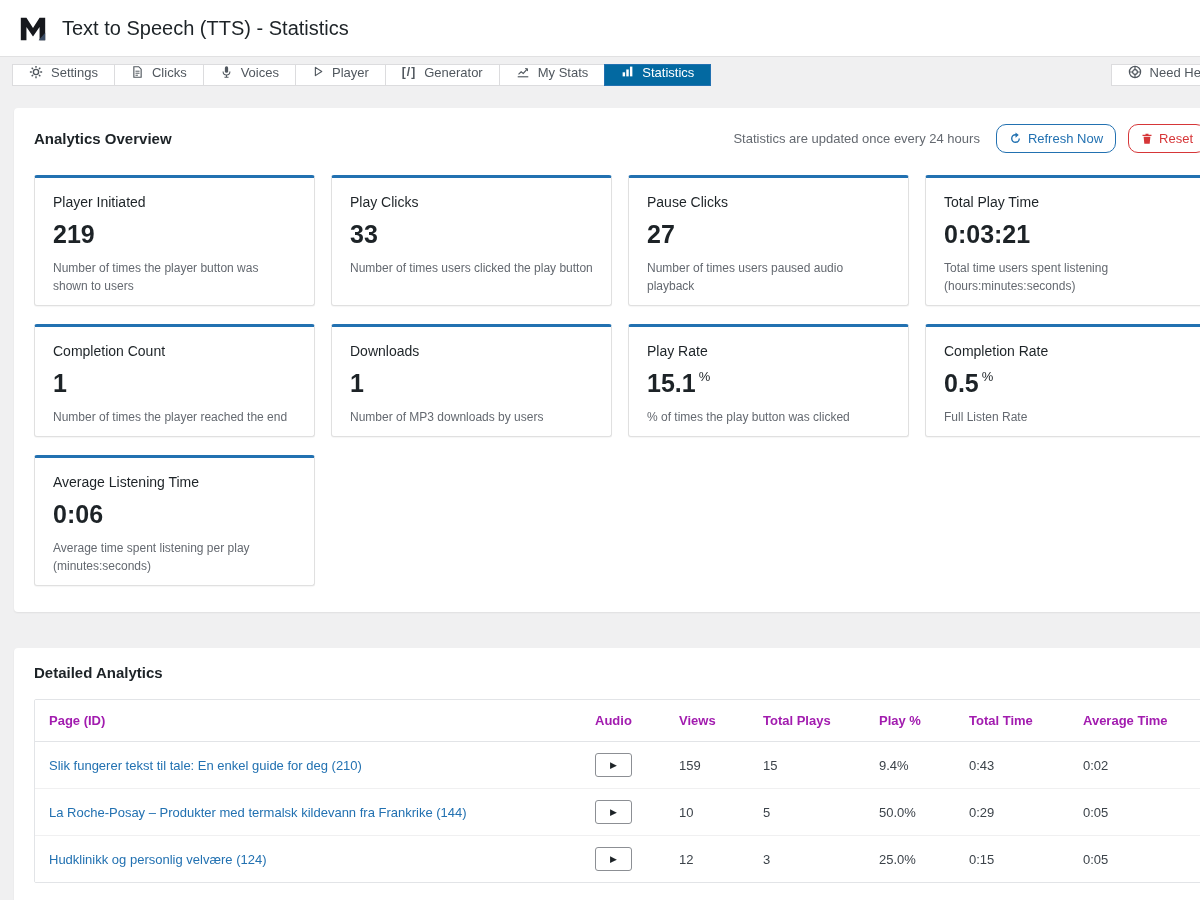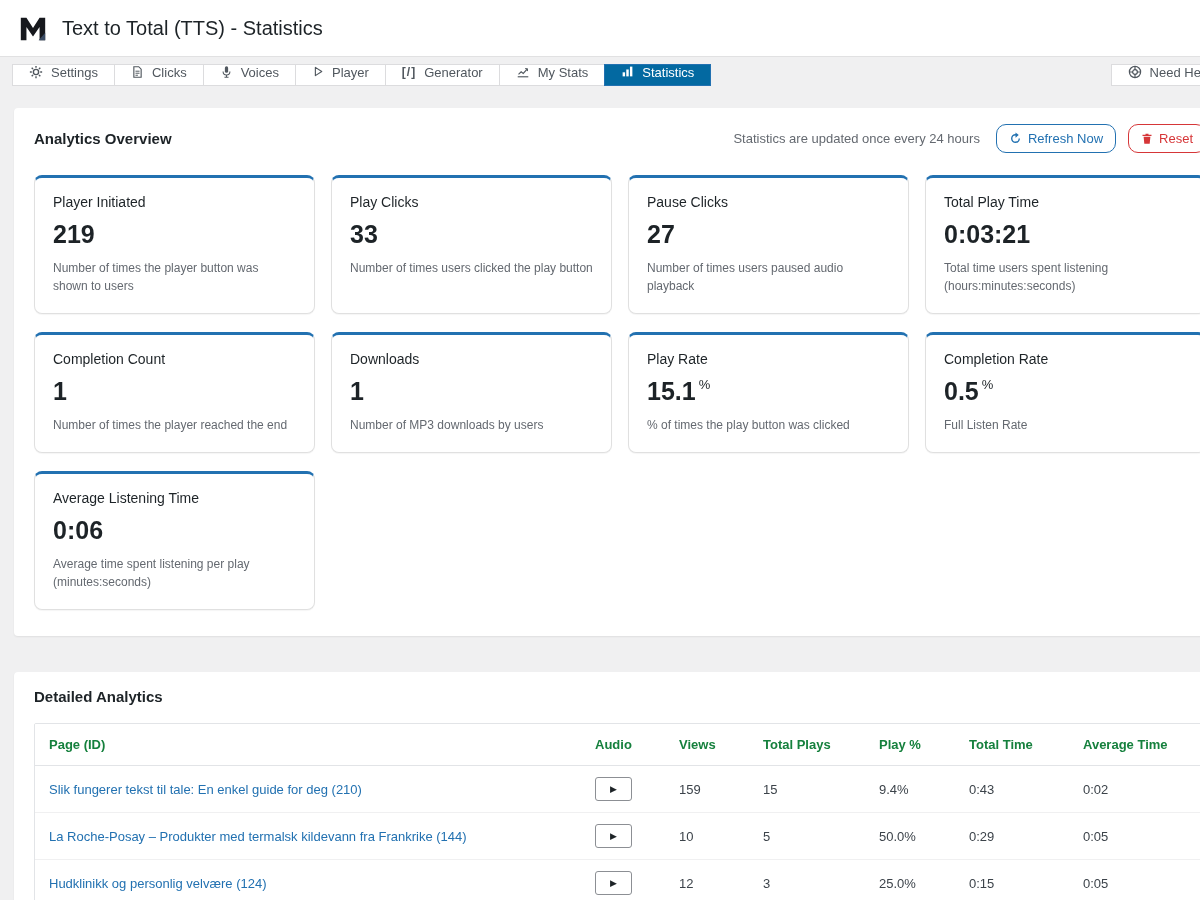--- a/index.html
+++ b/index.html
@@ -81,44 +81,44 @@
   .cards-grid {
     display:grid;
     grid-template-columns:repeat(4, 1fr);
     gap:18px 16px;
     padding:6px 20px 26px 20px;
   }
   .stat-card {
     background:#fff;
     border:1px solid #e0e0e0;
     border-top:3px solid #2271b1;
-    border-radius:8px;
+    border-radius:3px;
     box-shadow:0 1px 1px rgba(0,0,0,.04);
-    padding:16px 18px 18px 18px;
+    padding:16px 18px 10px 18px;
   }
   .card-title { font-size:14px; color:#1d2327; margin-bottom:10px; font-weight:400; }
   .card-value-line { display:flex; align-items:flex-start; gap:3px; }
   .card-value { font-size:25px; font-weight:700; color:#1d2327; }
   .card-suffix { font-size:13px; color:#1d2327; }
   .card-desc { font-size:12px; color:#646970; margin-top:10px; line-height:1.5; max-width:250px; }
 
   
   .detail-panel { margin-top:36px; padding-bottom:8px; }
   .table-wrap {
     margin:2px 20px 20px 20px;
     border:1px solid #e2e4e7;
     border-radius:2px;
     overflow:hidden;
   }
   table { width:100%; border-collapse:collapse; }
   thead th {
     text-align:left;
     font-size:13px;
     font-weight:700;
-    color:#15803d;
+    color:#a21caf;
     padding:13px 14px;
     background:#fff;
     border-bottom:1px solid #e2e4e7;
     white-space:nowrap;
   }
   tbody td {
     font-size:13px;
     color:#3c434a;
     padding:11px 14px;
     border-bottom:1px solid #f0f0f1;
@@ -148,21 +148,21 @@
 
 <div class="page">
 
   <div class="top-header">
     <span class="logo">
       <svg width="30" height="30" viewBox="0 0 32 32">
         <path d="M3 29 V5 h6 l7 11 7-11 h6 v24 h-6 V15 l-7 10 -7-10 v14 z" fill="#16181d"></path>
         <path d="M22 29 l7-8 v8 z" fill="#3a4b63"></path>
       </svg>
     </span>
-    <span class="page-title">Text to Total (TTS) - Statistics</span>
+    <span class="page-title">Text to Speech (TTS) - Statistics</span>
   </div>
 
   <div class="tab-bar">
     <div class="tab">
       <span class="icon">
         <svg width="14" height="14" viewBox="0 0 16 16" fill="none" stroke="currentColor" stroke-width="1.6">
           <circle cx="8" cy="8" r="3"></circle>
           <path d="M8 1v2.2M8 12.8V15M1 8h2.2M12.8 8H15M3.05 3.05l1.56 1.56M11.4 11.4l1.55 1.55M12.95 3.05 11.4 4.6M4.6 11.4l-1.55 1.55"></path>
         </svg>
       </span>

